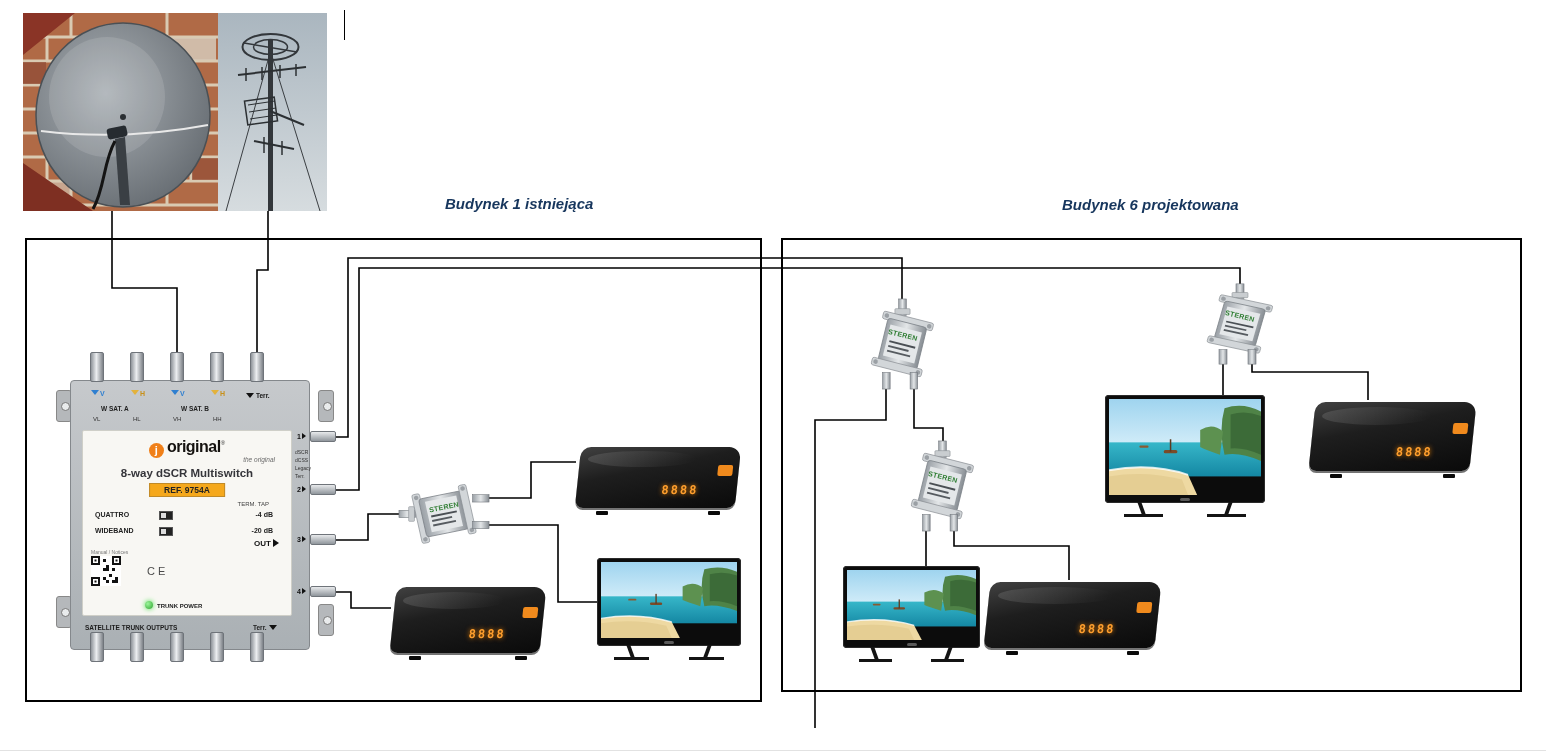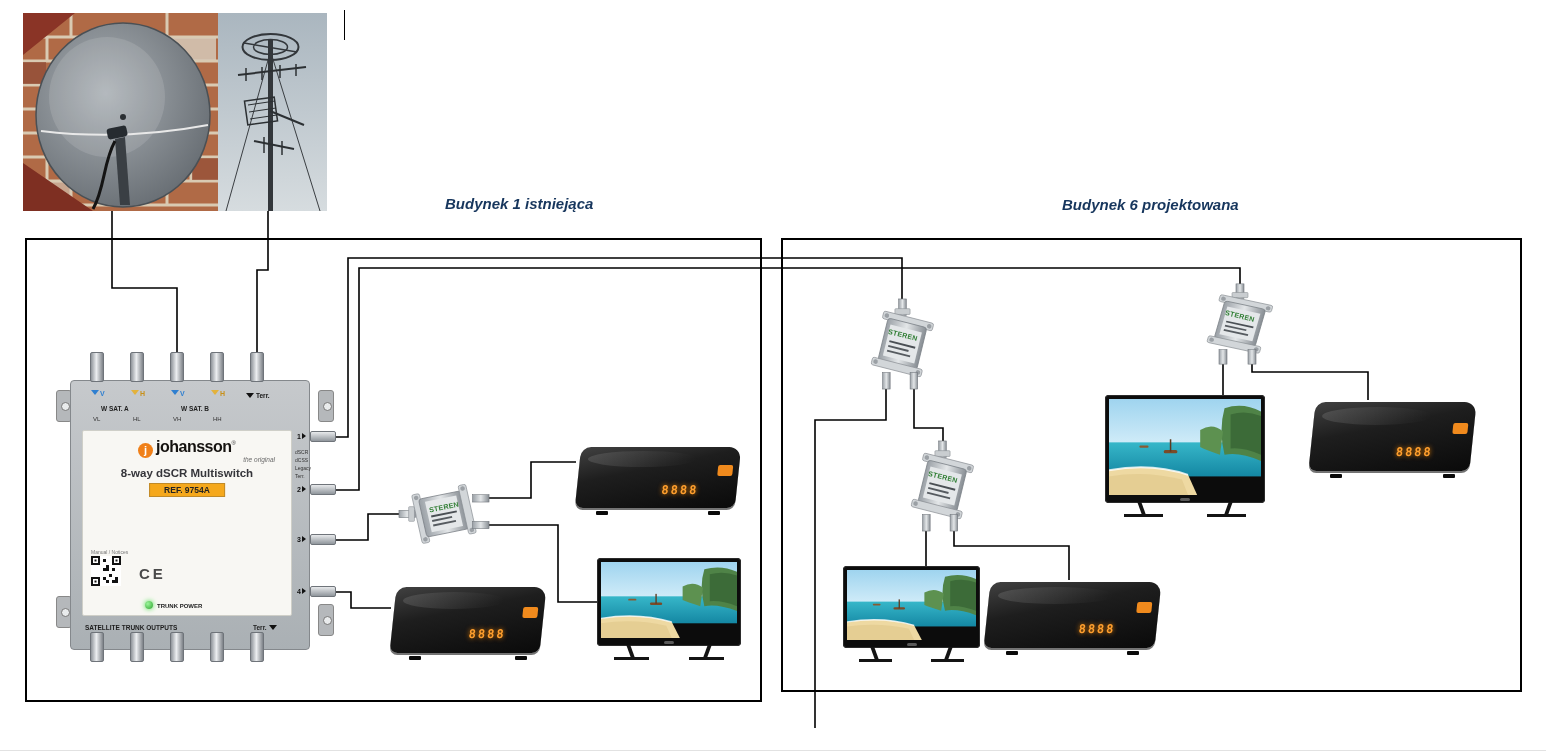--- a/index.html
+++ b/index.html
@@ -63,21 +63,21 @@
   .tap-header{right:14px;top:0;font-size:6px;color:#444;}
   .sw-mode{left:2px;font-weight:700;}
   .sw-toggle{left:66px;width:14px;height:9px;background:#222;border:1px solid #555;}
   .sw-toggle::after{content:"";position:absolute;left:1px;top:1px;width:5px;height:5px;background:#ddd;}
   .sw-tap{right:10px;font-weight:700;}
   .r1{top:10px;} .r2{top:26px;}
   .out-row{right:4px;top:38px;font-size:8px;font-weight:700;color:#111;}
   .out-arrow{display:inline-block;width:0;height:0;border-top:4px solid transparent;border-bottom:4px solid transparent;border-left:6px solid #111;margin-left:2px;vertical-align:-1px;position:relative;}
   .manual-txt{left:8px;top:118px;font-size:5px;color:#777;}
   .qr{left:8px;top:125px;width:30px;height:30px;}
-  .ce{left:56px;top:134px;font-size:15px;font-weight:700;color:#4a4a4a;letter-spacing:3px;}
+  .ce{left:64px;top:134px;font-size:11px;font-weight:400;color:#4a4a4a;letter-spacing:3px;}
   .led-row{left:62px;top:163px;white-space:nowrap;}
   .led{position:relative;display:inline-block;width:8px;height:8px;border-radius:50%;background:radial-gradient(circle at 35% 35%,#9cf59c,#2aa52a);box-shadow:0 0 5px #49e049;vertical-align:-1px;margin-right:4px;}
   .led-txt{position:relative;display:inline;font-size:6px;font-weight:700;color:#222;}
 
   .bottom-label{left:40px;top:276px;font-size:6.5px;font-weight:700;color:#1d1d1d;}
   .terr-bottom{left:208px;top:276px;font-size:6.5px;font-weight:700;color:#1d1d1d;}
   .terr-bottom::after{content:"";display:inline-block;width:0;height:0;border-left:4px solid transparent;border-right:4px solid transparent;border-top:5px solid #111;margin-left:2px;}
 
   .msw-port{left:265px;width:26px;height:11px;background:linear-gradient(180deg,#e8eaec,#90969c);border:1px solid #6f747a;border-radius:2px;}
   .p1{top:83px;} .p2{top:136px;} .p3{top:186px;} .p4{top:238px;}
@@ -306,25 +306,35 @@
     <span class="terr-top">Terr.</span>
     <span class="sat-lab sat-a">W SAT. A</span>
     <span class="sat-lab sat-b">W SAT. B</span>
     <span class="subvh s1">VL</span>
     <span class="subvh s2">HL</span>
     <span class="subvh s3">VH</span>
     <span class="subvh s4">HH</span>
 
     <div class="msw-label">
       <div class="logo-row">
-        <span class="logo-dot">j</span><span class="brand-txt">johansson</span><span class="brand-reg">®</span>
+        <span class="logo-dot">j</span><span class="brand-txt">original</span><span class="brand-reg">®</span>
       </div>
       <span class="tagline">the original</span>
       <div class="model">8-way dSCR Multiswitch</div>
       <div class="ref">REF. 9754A</div>
+      <div class="sw-area">
+        <span class="tap-header">TERM. TAP</span>
+        <span class="sw-mode r1">QUATTRO</span>
+        <span class="sw-toggle r1"></span>
+        <span class="sw-tap r1">-4 dB</span>
+        <span class="sw-mode r2">WIDEBAND</span>
+        <span class="sw-toggle r2"></span>
+        <span class="sw-tap r2">-20 dB</span>
+        <span class="out-row"><span style="position:relative">OUT</span><span class="out-arrow"></span></span>
+      </div>
       <span class="manual-txt">Manual / Notices</span>
       <svg class="qr" viewBox="0 0 30 30">
         <rect width="30" height="30" fill="#fff"></rect>
         <g fill="#111">
           <rect x="0" y="0" width="9" height="9"></rect>
             <rect x="21" y="0" width="9" height="9"></rect>
             <rect x="0" y="21" width="9" height="9"></rect>
           <rect x="12" y="3" width="3" height="3"></rect>
             <rect x="15" y="9" width="3" height="3"></rect>
           <rect x="12" y="12" width="6" height="3"></rect>

